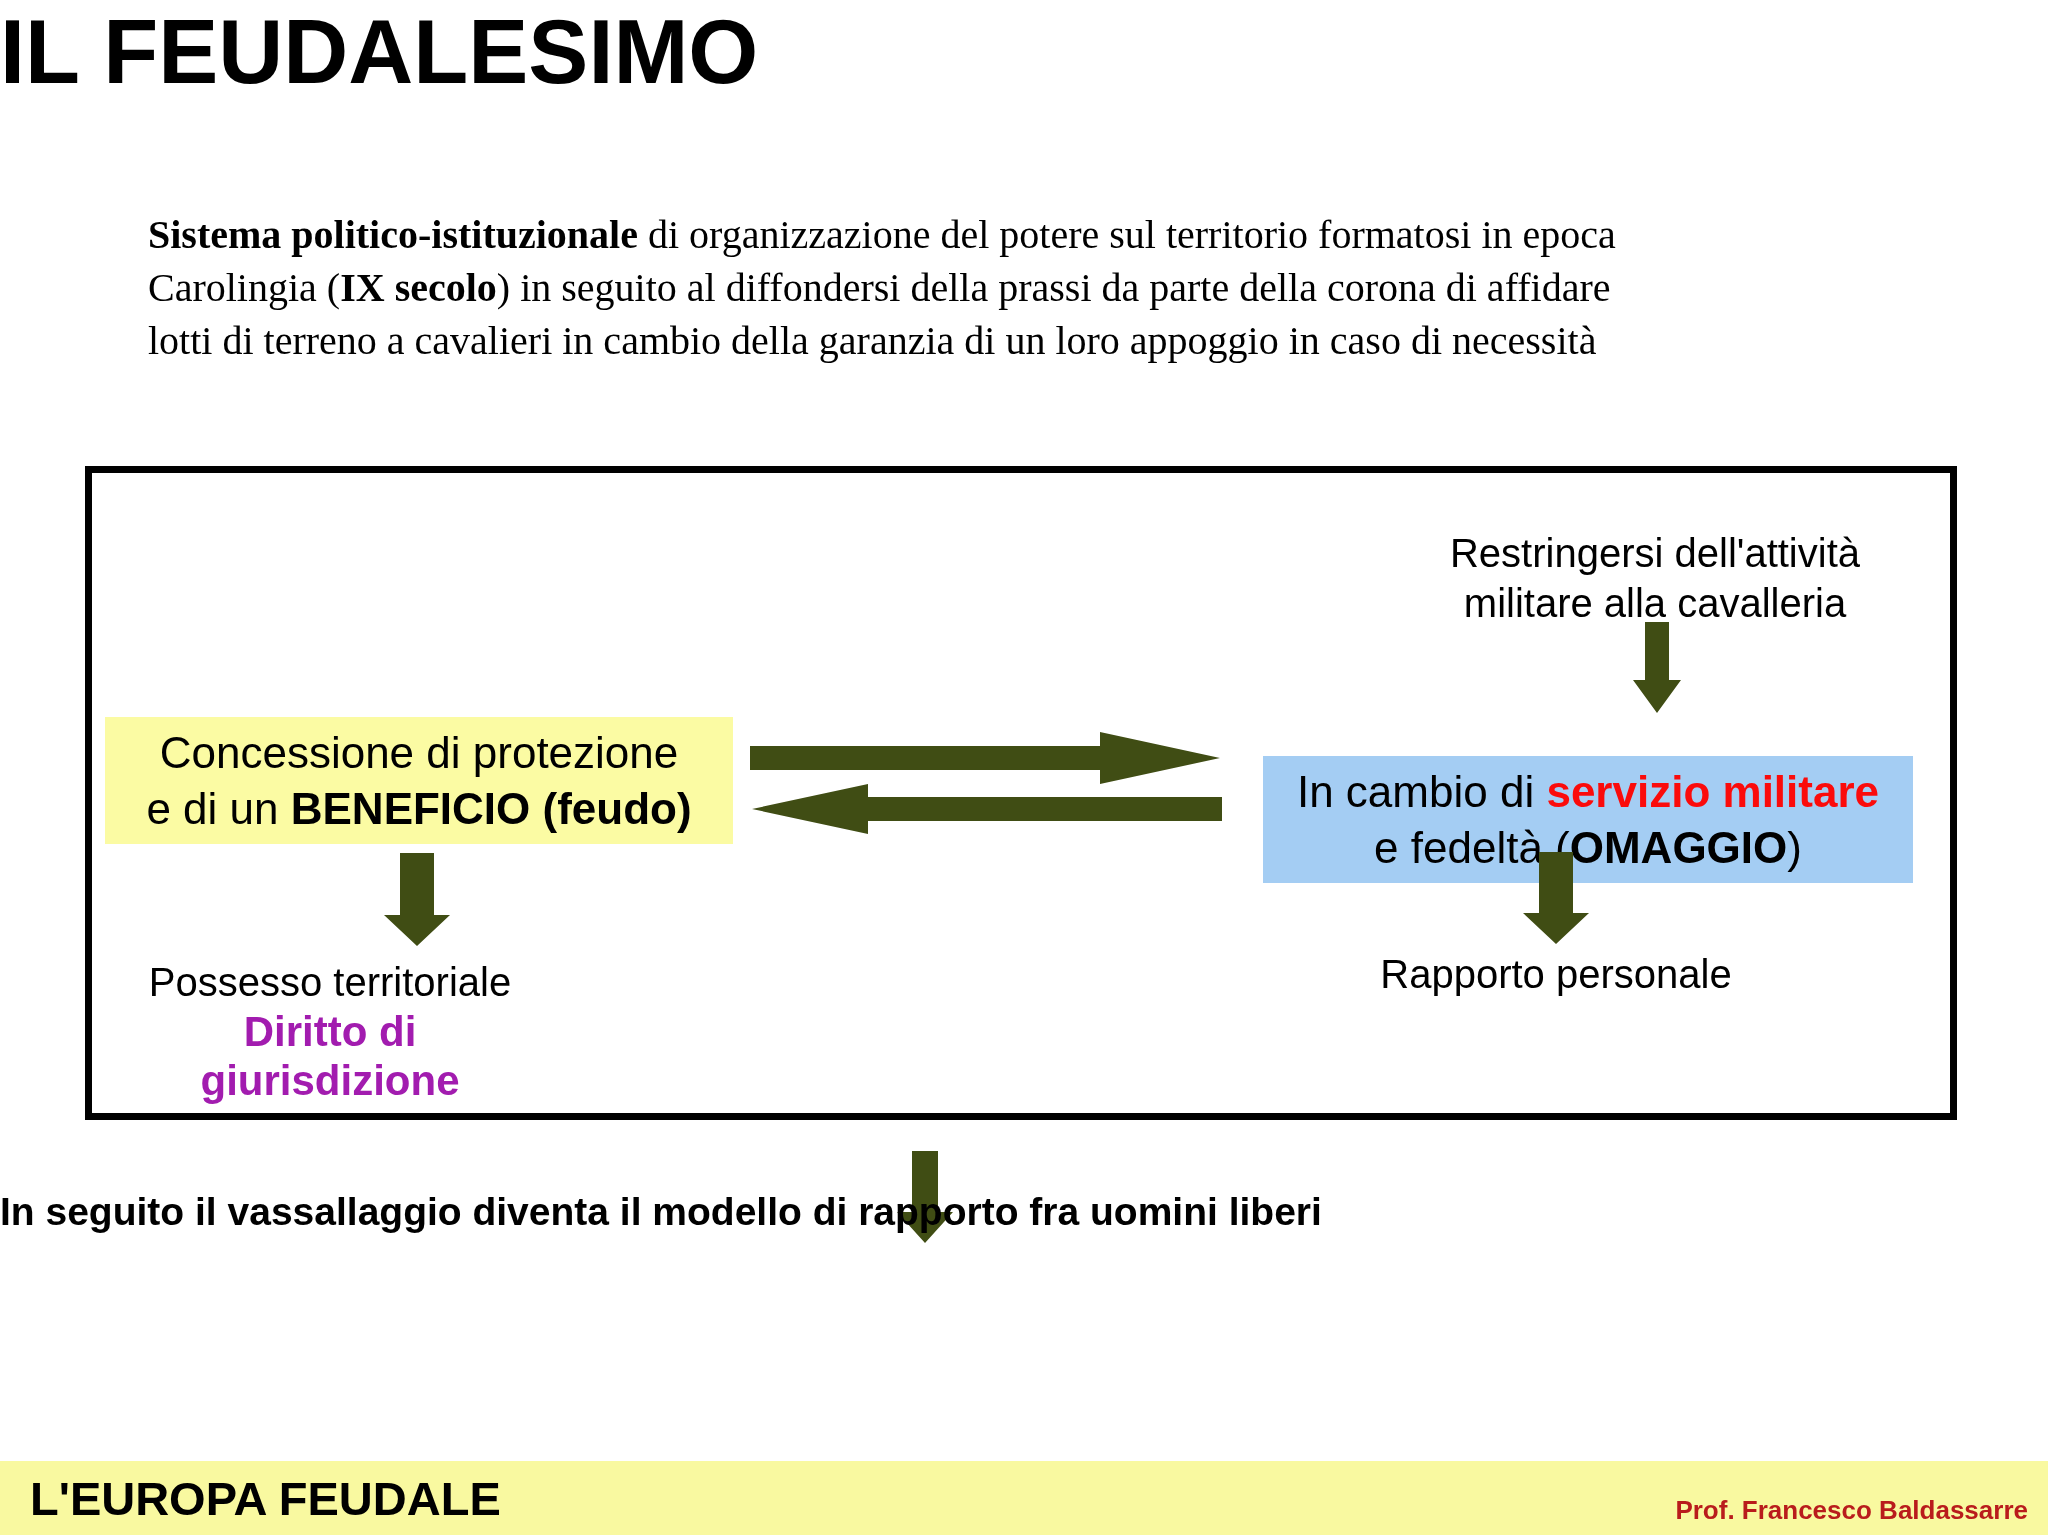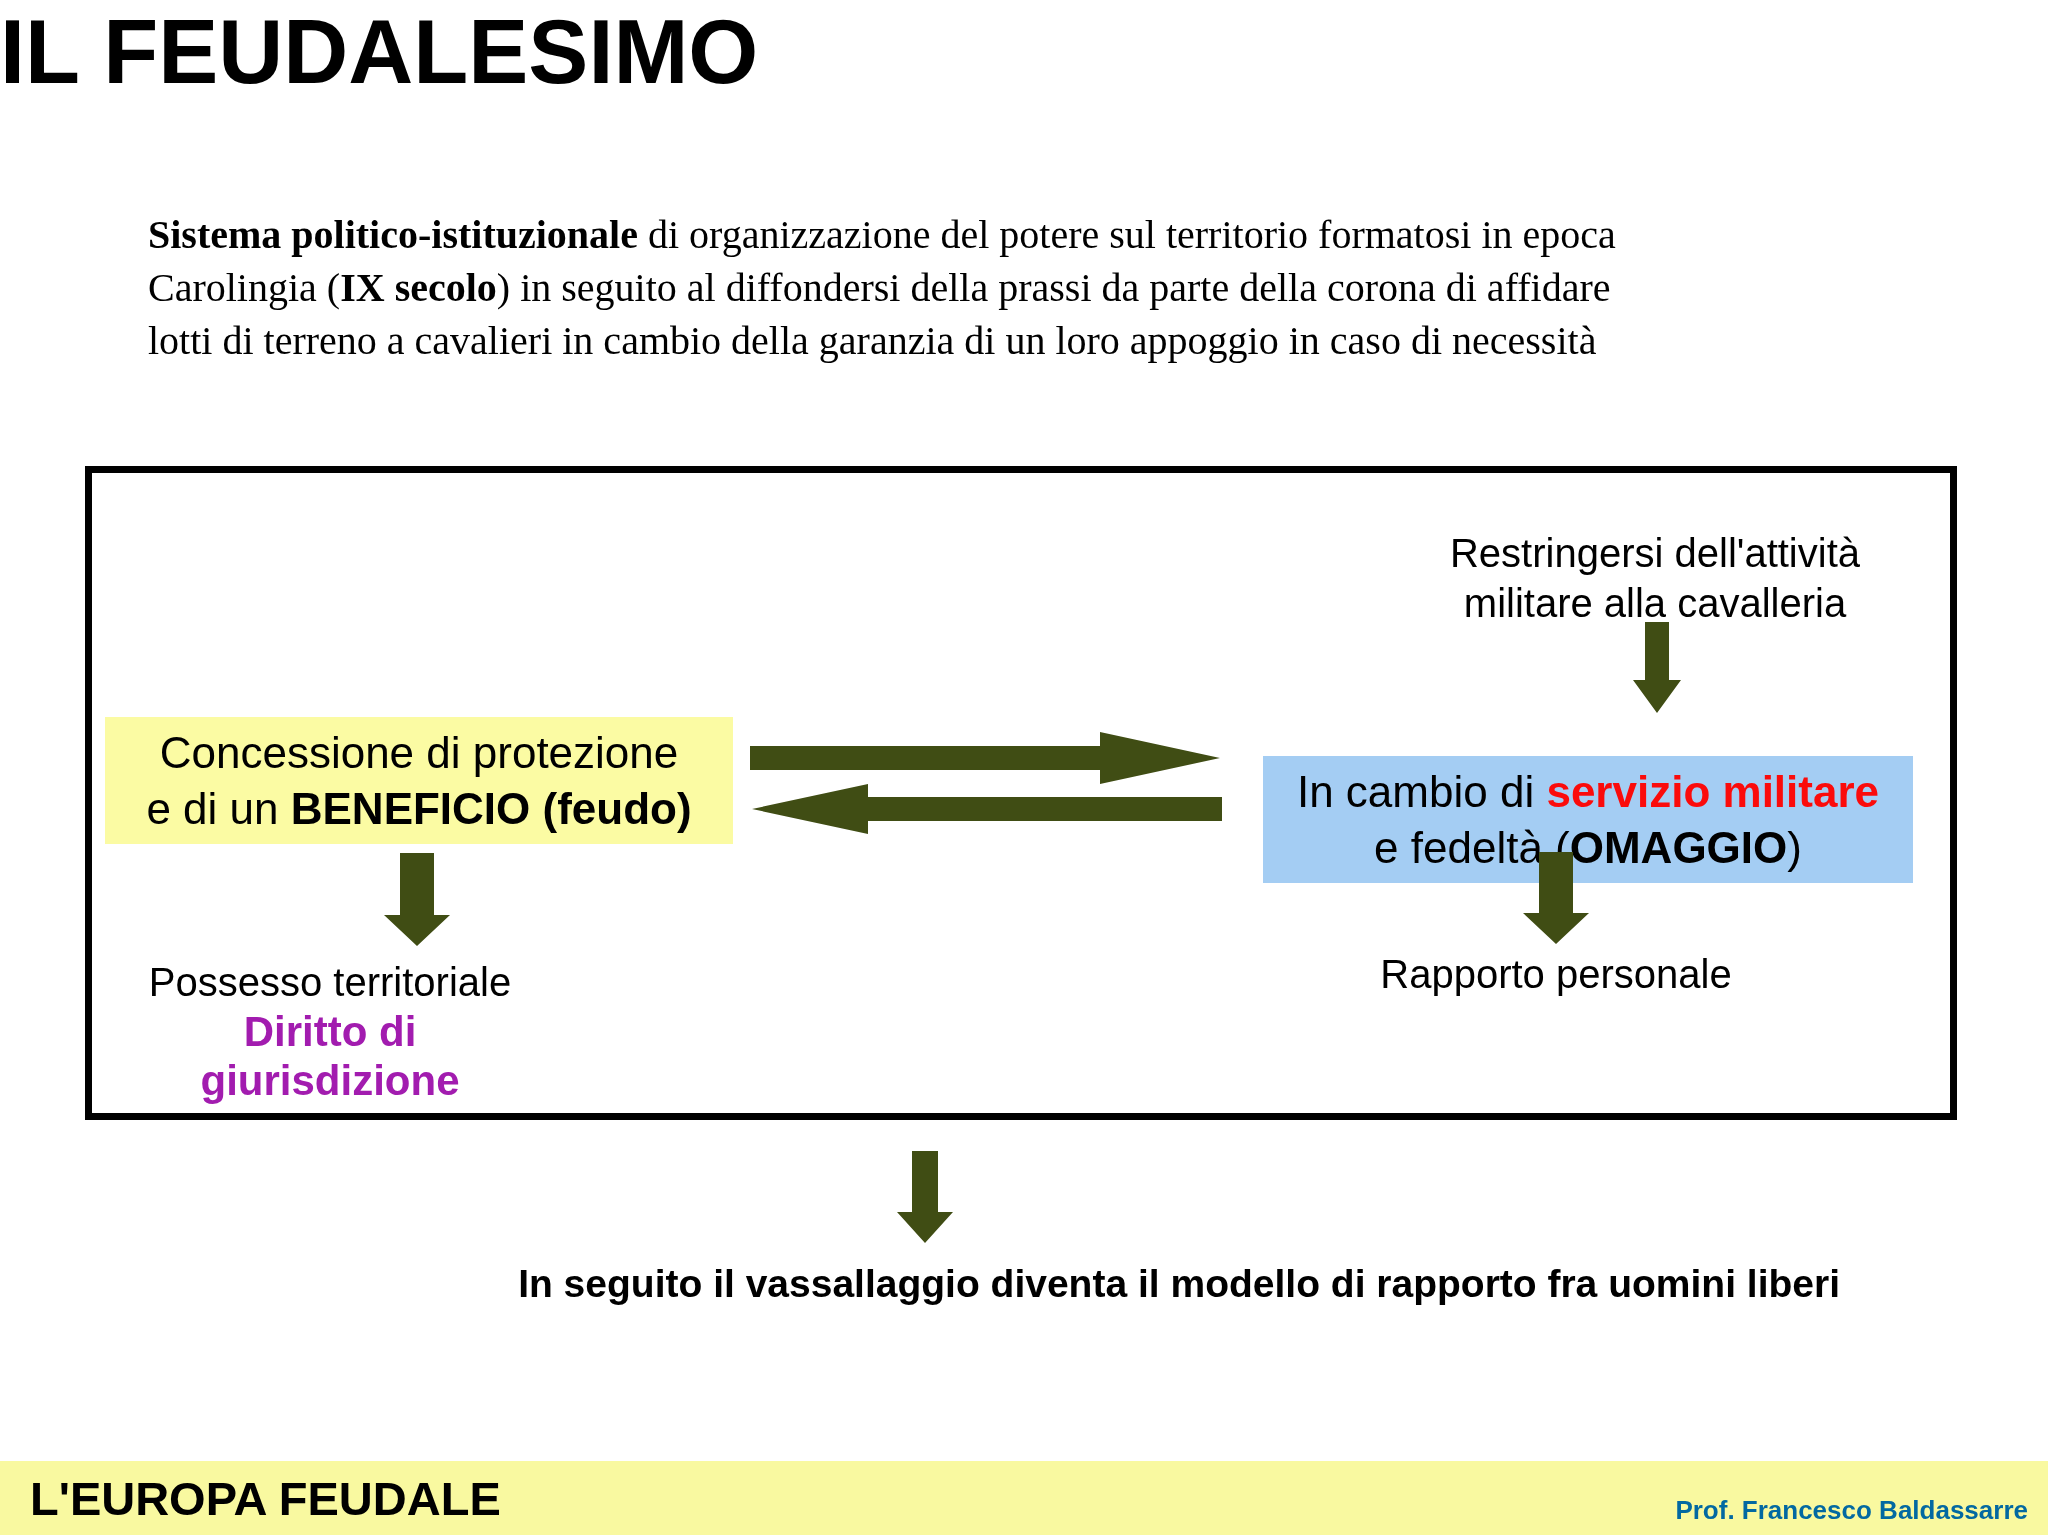--- a/index.html
+++ b/index.html
@@ -34,22 +34,22 @@
   .territorial {
     position:absolute; left:120px; top:948px; width:420px;
     text-align:center; font-size:40px; line-height:49px;margin-top:10px;
   }
   .territorial .red-line { font-weight:bold; font-size:42px; color:#fb0b0b; }
   .personal {
     position:absolute; left:1356px; top:950px; width:400px;
     text-align:center; font-size:40px; line-height:49px;
   }
   .conclusion {
-    position:absolute; left:0; top:1262px; width:1840px;
-    text-align:right; font-weight:bold; font-size:39px;
+    position:absolute; left:0; top:1190px; width:1840px;
+    text-align:left; font-weight:bold; font-size:39px;
   }
   .footer-bar {
     position:absolute; left:0; top:1461px; width:2048px; height:74px;
     background:#f9f9a0;
   }
   .footer-title {
     position:absolute; left:30px; top:50%; transform:translateY(-50%);
     font-weight:bold; font-size:47px; white-space:nowrap;
   }
   .footer-author {
@@ -103,16 +103,16 @@
     <polygon fill="#404d14" points="1645,622 1669,622 1669,680 1681,680 1657,713 1633,680 1645,680"></polygon>
     <polygon fill="#404d14" points="400,853 434,853 434,915 450,915 417,946 384,915 400,915"></polygon>
     <polygon fill="#404d14" points="1539,852 1573,852 1573,913 1589,913 1556,944 1523,913 1539,913"></polygon>
     <polygon fill="#404d14" points="912,1151 938,1151 938,1212 953,1212 925,1243 897,1212 912,1212"></polygon>
   </svg>
 
   <div class="conclusion">In seguito il vassallaggio diventa il modello di rapporto fra uomini liberi</div>
 
   <div class="footer-bar" style="background-color: rgb(249, 249, 160);">
     <span class="footer-title">L'EUROPA FEUDALE</span>
-    <span class="footer-author" style="color: #0369a1;">Prof. Francesco Baldassarre</span>
+    <span class="footer-author" style="color: #b91c1c;">Prof. Francesco Baldassarre</span>
   </div>
 
 </div>
 
 </body></html>

